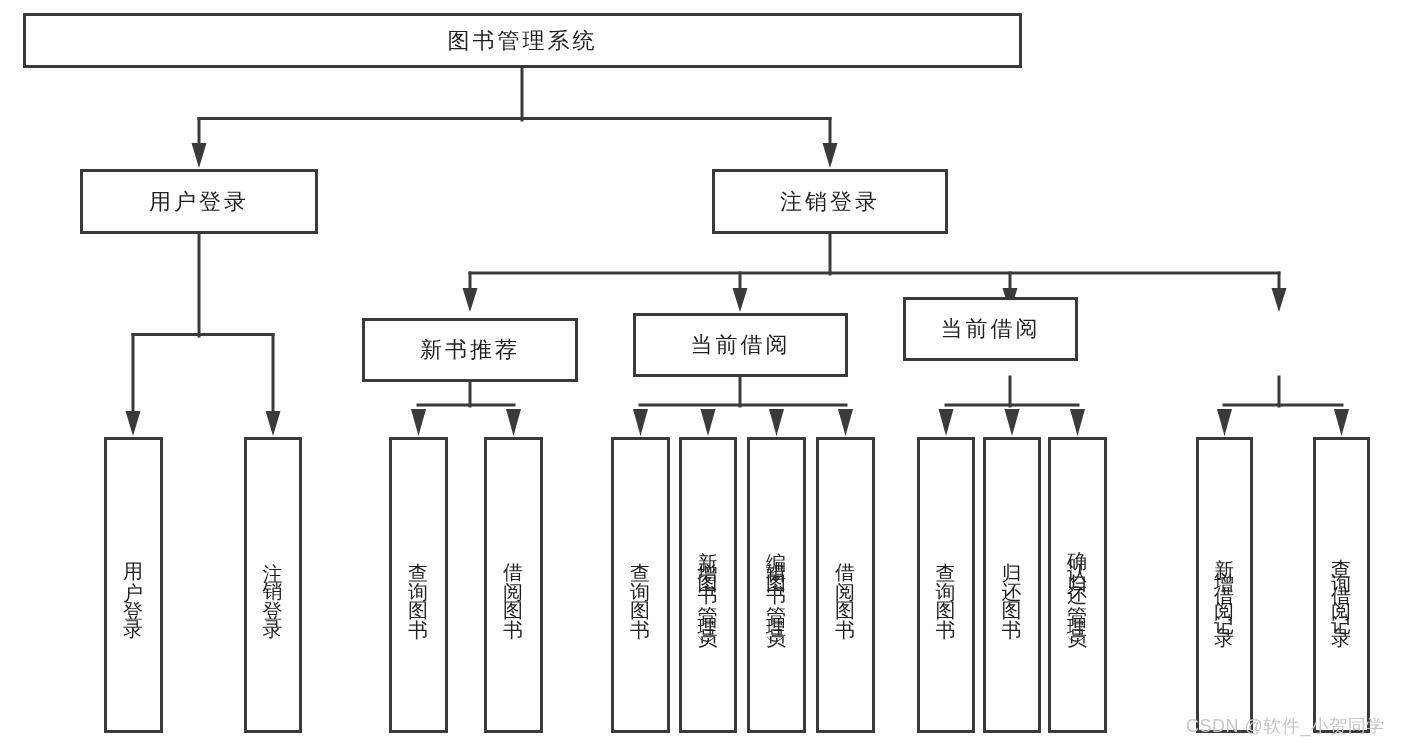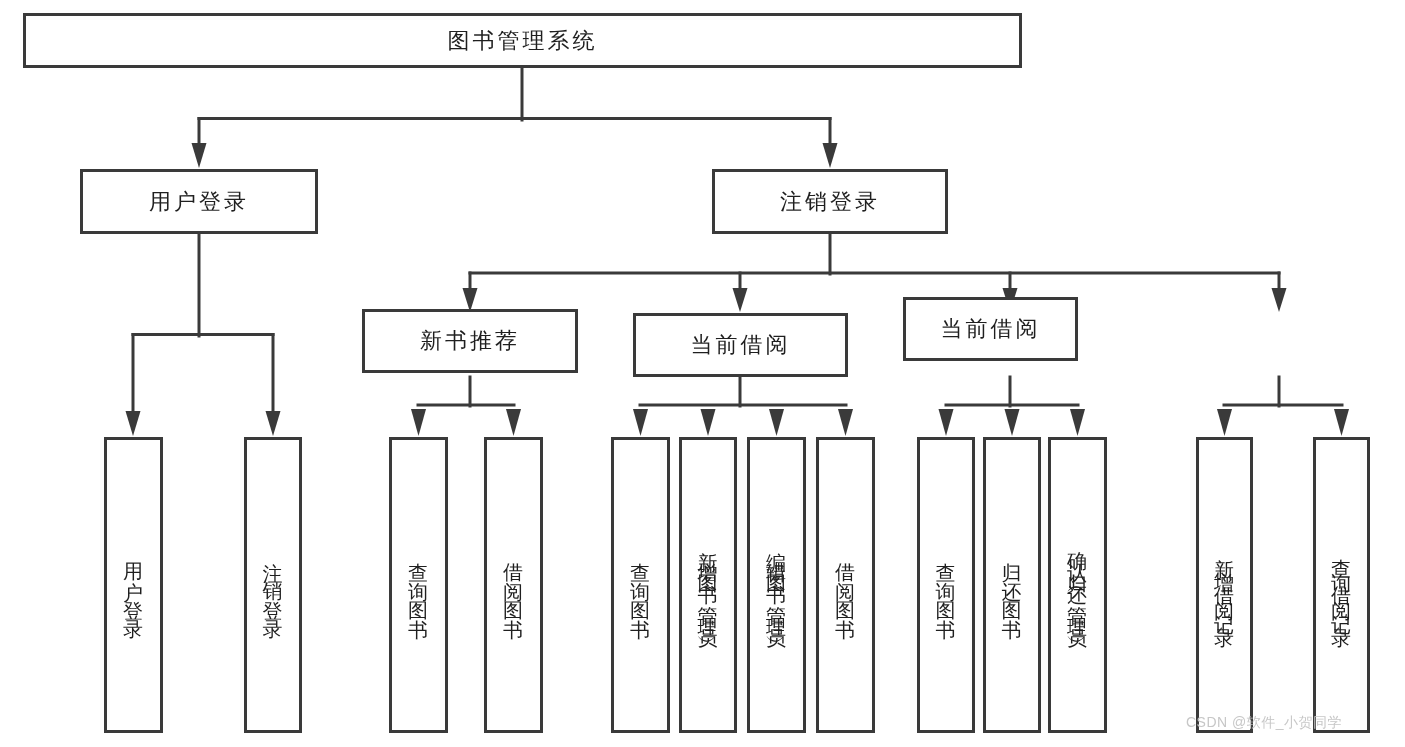--- a/index.html
+++ b/index.html
@@ -22,21 +22,21 @@
   .box.h{font-size:22px;letter-spacing:3px;font-weight:500;white-space:nowrap;}
   .box.v{padding:4px 0;}
   .vtext{
     writing-mode:vertical-rl;text-orientation:mixed;
     font-size:20px;line-height:1;font-weight:500;white-space:nowrap;
   }
   .sp4{letter-spacing:19px;}
   .sp6{letter-spacing:14px;}
   .sp9{letter-spacing:11px;}
   .watermark{
-    position:absolute;left:1186px;top:714px;font-size:14px;color:var(--wm);
+    position:absolute;left:1186px;top:714px;font-size:18px;color:var(--wm);
     letter-spacing:.5px;white-space:nowrap;z-index:5;
   }
 </style>
 </head>
 <body>
 
 <div class="canvas">
 
   <svg class="connectors" width="1405" height="747" viewBox="0 0 1405 747">
 
@@ -93,21 +93,21 @@
     <span>图书管理系统</span>
   </div>
 
   <div class="box h" style="left:80px;top:169px;width:238px;height:65px">
     <span>用户登录</span>
   </div>
   <div class="box h" style="left:712px;top:169px;width:236px;height:65px">
     <span>注销登录</span>
   </div>
 
-  <div class="box h" style="left:362px;top:309px;width:216px;height:64px">
+  <div class="box h" style="left:362px;top:318px;width:216px;height:64px">
     <span>新书推荐</span>
   </div>
   <div class="box h" style="left:633px;top:313px;width:215px;height:64px">
     <span>当前借阅</span>
   </div>
   <div class="box h" style="left:903px;top:297px;width:175px;height:64px">
     <span>当前借阅</span>
   </div>
 
   <div class="box v" style="left:104px;top:437px;width:59px;height:296px">

